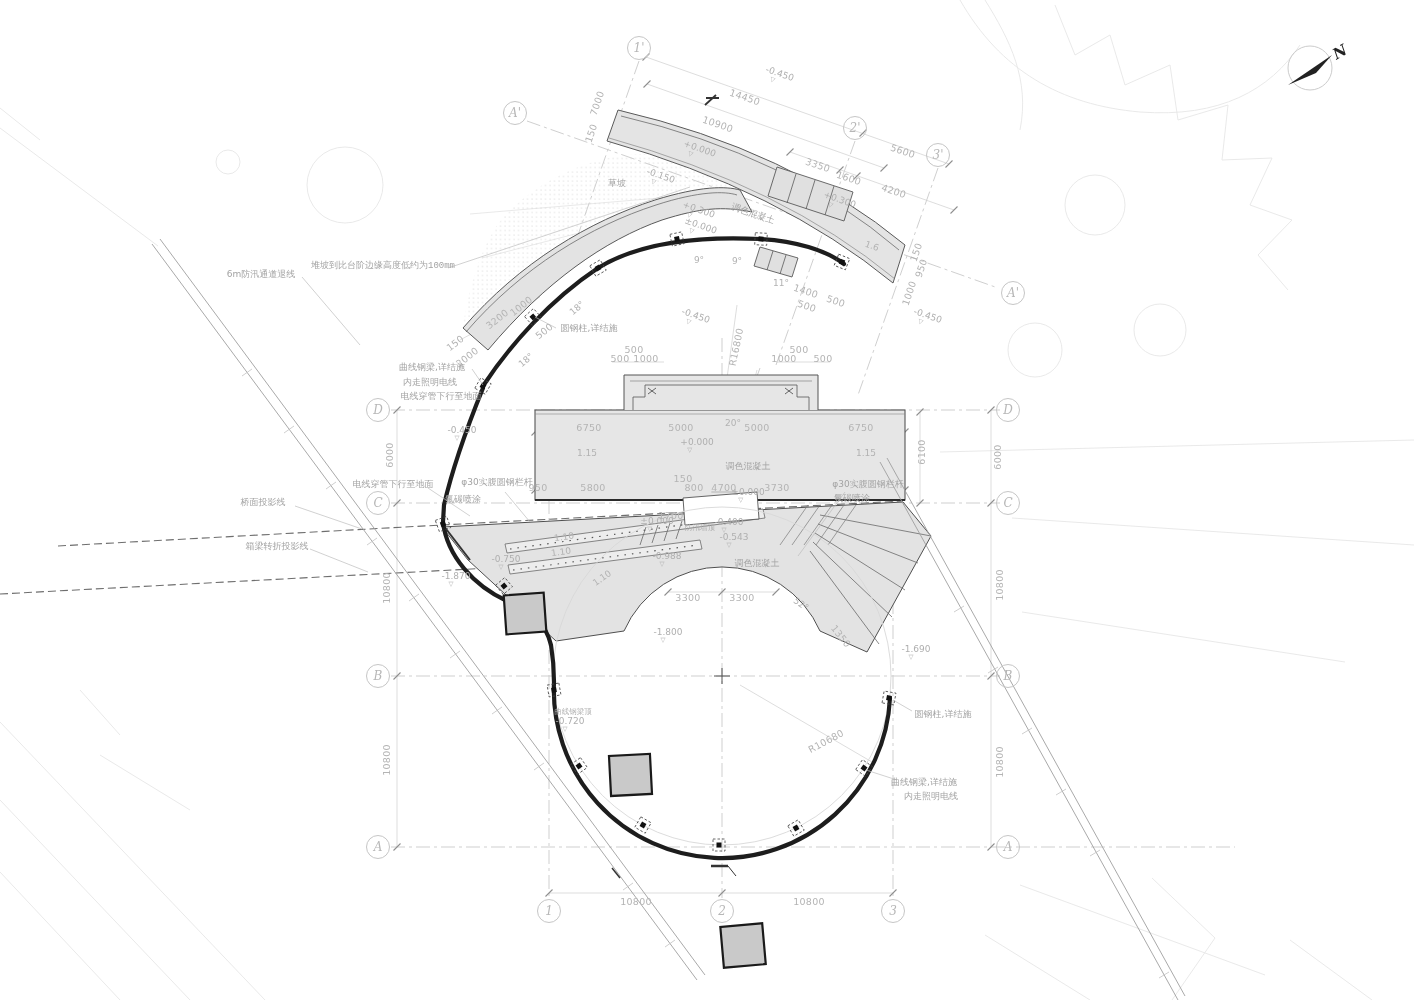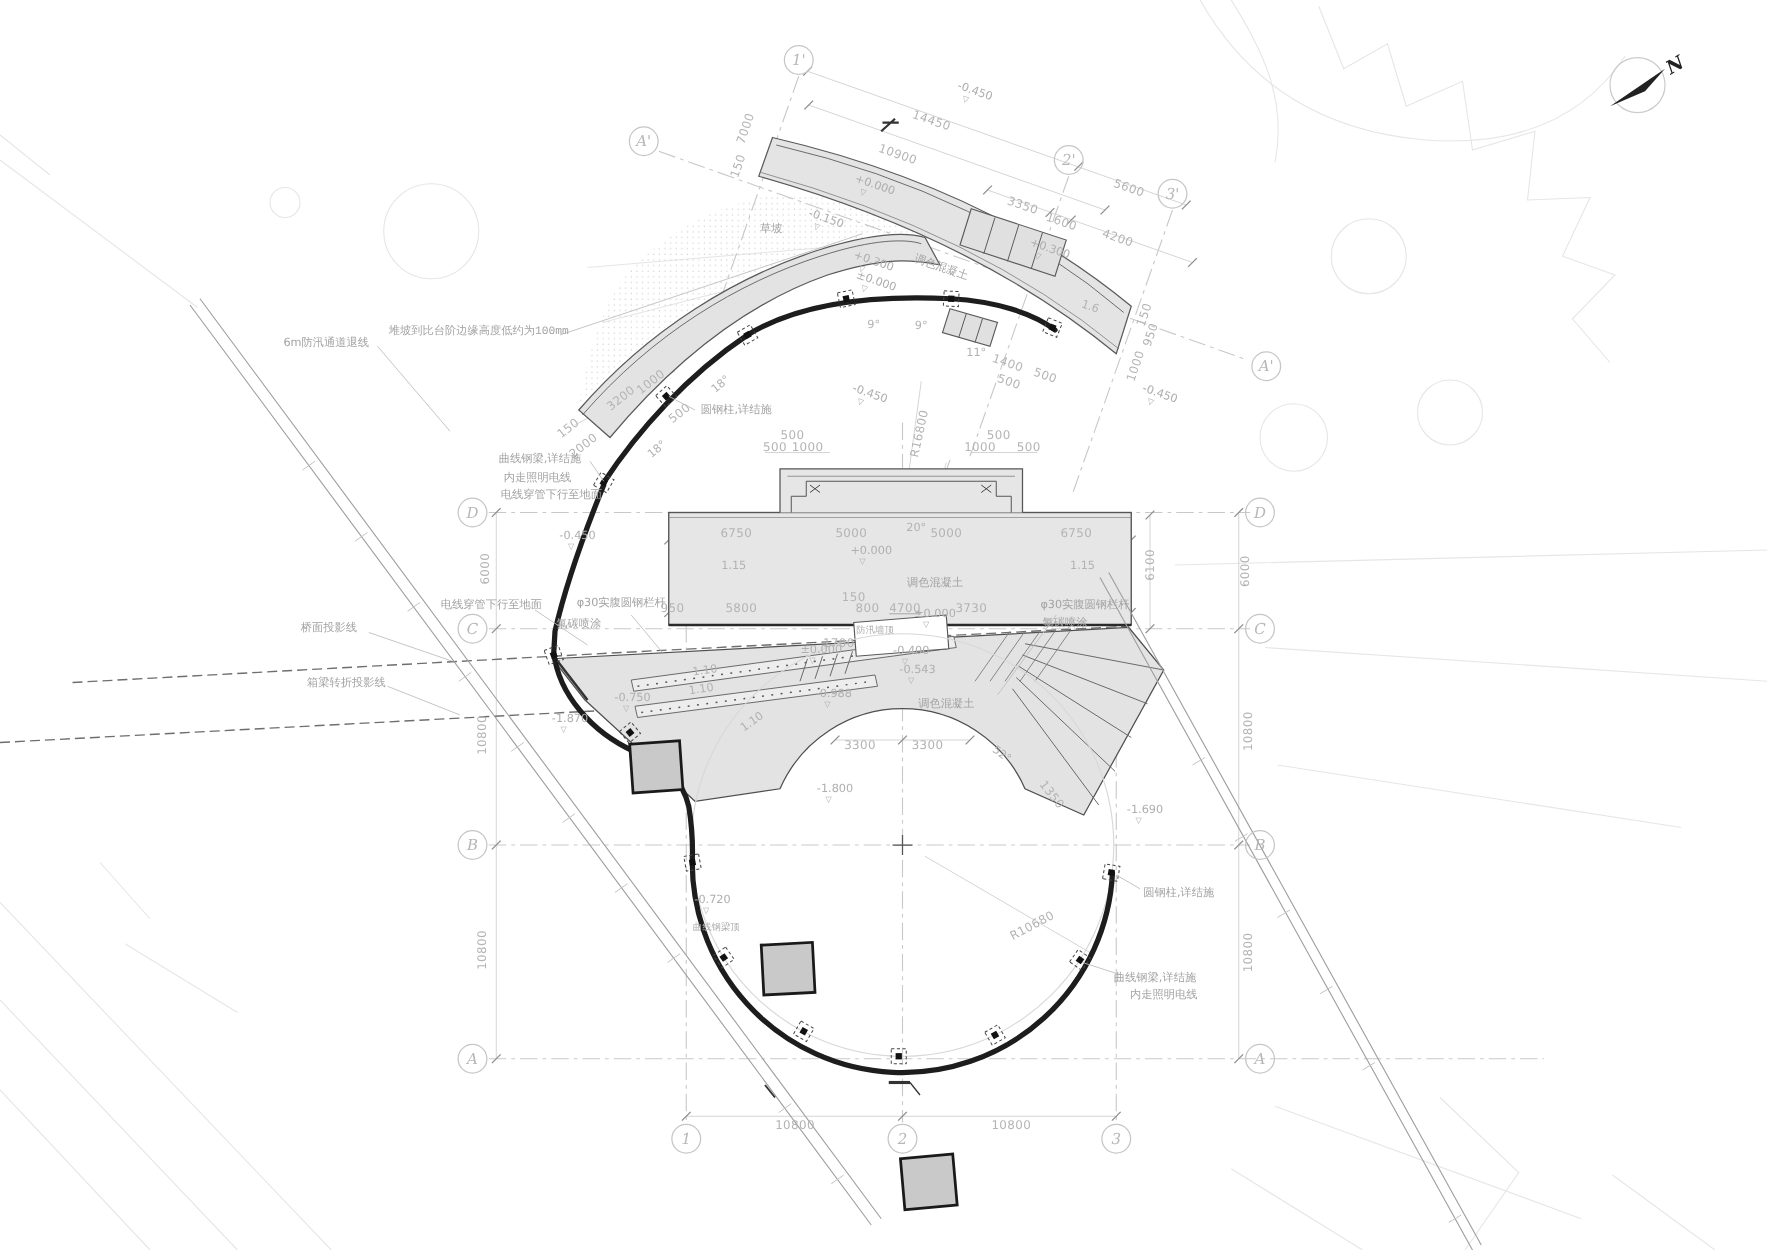--- a/index.html
+++ b/index.html
@@ -339,24 +339,24 @@
       <div class="ann lab" style="left: 430px; top: 382px; transform: translate(-50%, -50%) rotate(0deg);">内走照明电线</div>
       <div class="ann lab" style="left: 441px; top: 396px; transform: translate(-50%, -50%) rotate(0deg);">电线穿管下行至地面</div>
       <div class="ann lab" style="left: 589px; top: 328px; transform: translate(-50%, -50%) rotate(0deg);">圆钢柱,详结施</div>
       <div class="ann lab" style="left: 393px; top: 484px; transform: translate(-50%, -50%) rotate(0deg);">电线穿管下行至地面</div>
       <div class="ann lab" style="left: 497px; top: 482px; transform: translate(-50%, -50%) rotate(0deg);">φ30实腹圆钢栏杆</div>
       <div class="ann lab" style="left: 463px; top: 499px; transform: translate(-50%, -50%) rotate(0deg);">氟碳喷涂</div>
       <div class="ann lab" style="left: 868px; top: 484px; transform: translate(-50%, -50%) rotate(0deg);">φ30实腹圆钢栏杆</div>
       <div class="ann lab" style="left: 852px; top: 498px; transform: translate(-50%, -50%) rotate(0deg);">氟碳喷涂</div>
       <div class="ann lab" style="left: 748px; top: 466px; transform: translate(-50%, -50%) rotate(0deg);">调色混凝土</div>
       <div class="ann lab" style="left: 757px; top: 563px; transform: translate(-50%, -50%) rotate(0deg);">调色混凝土</div>
-      <div class="ann sm" style="left: 700px; top: 504px; transform: translate(-50%, -50%) rotate(0deg);">防汛墙顶</div>
+      <div class="ann sm" style="left: 700px; top: 528px; transform: translate(-50%, -50%) rotate(0deg);">防汛墙顶</div>
       <div class="ann lab" style="left: 263px; top: 502px; transform: translate(-50%, -50%) rotate(0deg); text-align: right;">桥面投影线</div>
       <div class="ann lab" style="left: 277px; top: 546px; transform: translate(-50%, -50%) rotate(0deg);">箱梁转折投影线</div>
-      <div class="ann sm" style="left: 573px; top: 712px; transform: translate(-50%, -50%) rotate(0deg); margin-top: 30px;">曲线钢梁顶</div>
+      <div class="ann sm" style="left: 573px; top: 712px; transform: translate(-50%, -50%) rotate(0deg);">曲线钢梁顶</div>
       <div class="ann lab" style="left: 943px; top: 714px; transform: translate(-50%, -50%) rotate(0deg);">圆钢柱,详结施</div>
       <div class="ann lab" style="left: 924px; top: 782px; transform: translate(-50%, -50%) rotate(0deg);">曲线钢梁,详结施</div>
       <div class="ann lab" style="left: 931px; top: 796px; transform: translate(-50%, -50%) rotate(0deg);">内走照明电线</div>
       <div class="bubble" style="left: 627px; top: 36px;">1'</div>
       <div class="bubble" style="left: 843px; top: 116px;">2'</div>
       <div class="bubble" style="left: 926px; top: 143px;">3'</div>
       <div class="bubble" style="left: 503px; top: 101px;">A'</div>
       <div class="bubble" style="left: 1001px; top: 281px;">A'</div>
       <div class="bubble" style="left: 366px; top: 398px;">D</div>
       <div class="bubble" style="left: 366px; top: 491px;">C</div>

